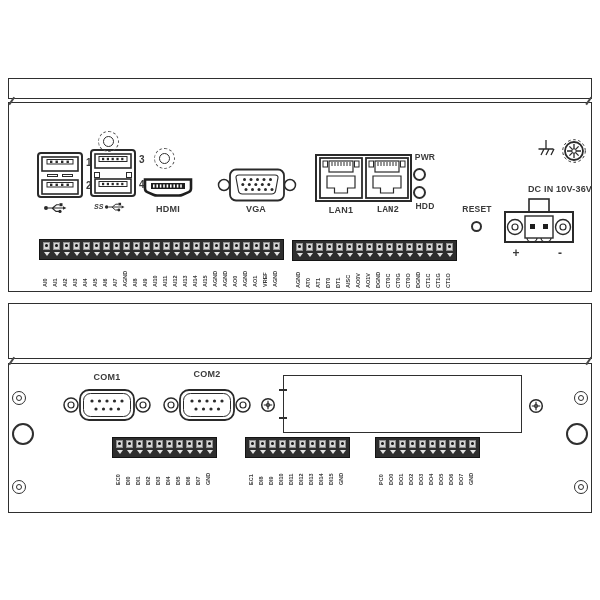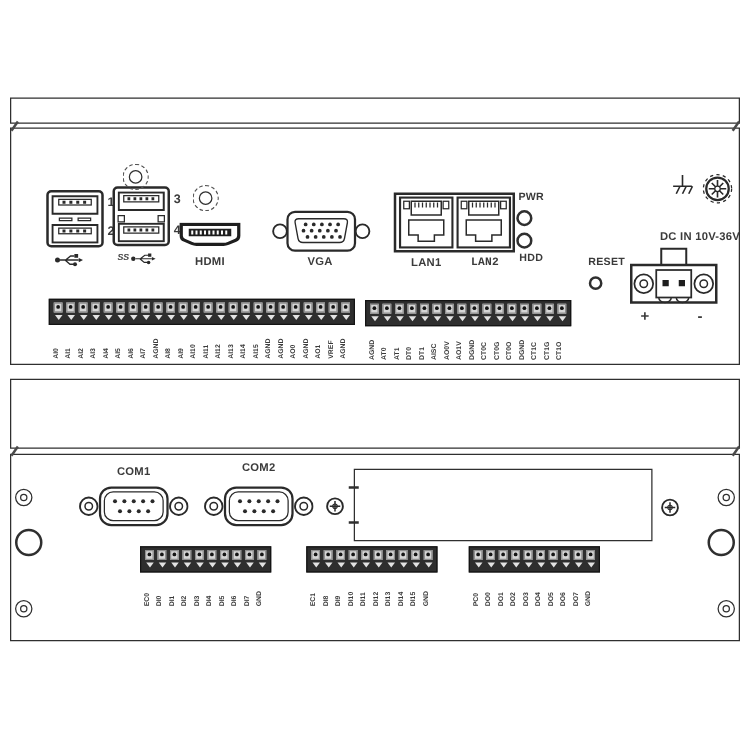--- a/index.html
+++ b/index.html
@@ -207,21 +207,21 @@
     </div>
   </div>
   <div class="plabel" style="left:312px; top:127px; width:42px;">LAN1</div>
   <div class="plabel" style="left:359px; top:127px; width:42px;font-family:Liberation Mono, monospace;">LAN2</div>
 
   <div class="plabel" style="left:400px; top:74px; width:34px; font-size:8.5px;">PWR</div>
   <div class="led" style="left:405px; top:90px;"></div>
   <div class="led" style="left:405px; top:108px;"></div>
   <div class="plabel" style="left:400px; top:123px; width:34px; font-size:8.5px;">HDD</div>
 
-  <div class="plabel" style="left:446px; top:126px; width:46px; font-size:8.5px;text-align:right;">RESET</div>
+  <div class="plabel" style="left:446px; top:126px; width:46px; font-size:8.5px;">RESET</div>
   <div class="resetbtn" style="left:463px; top:143px;"></div>
 
   <div class="plabel" style="left:505px; top:106px; width:94px;">DC IN 10V-36V</div>
   <div class="abs" style="left:495px; top:119px;">
     <svg width="72" height="48" viewBox="0 0 72 48">
       <rect x="26" y="2" width="20" height="14" fill="#fff" stroke="#2a2a2a" stroke-width="1.6"></rect>
       <rect x="2" y="15" width="68" height="30" fill="#fff" stroke="#2a2a2a" stroke-width="2"></rect>
       <circle cx="12" cy="30" r="7.5" fill="none" stroke="#2a2a2a" stroke-width="1.4"></circle>
       <circle cx="12" cy="30" r="3" fill="none" stroke="#2a2a2a" stroke-width="1.2"></circle>
       <circle cx="60" cy="30" r="7.5" fill="none" stroke="#2a2a2a" stroke-width="1.4"></circle>

